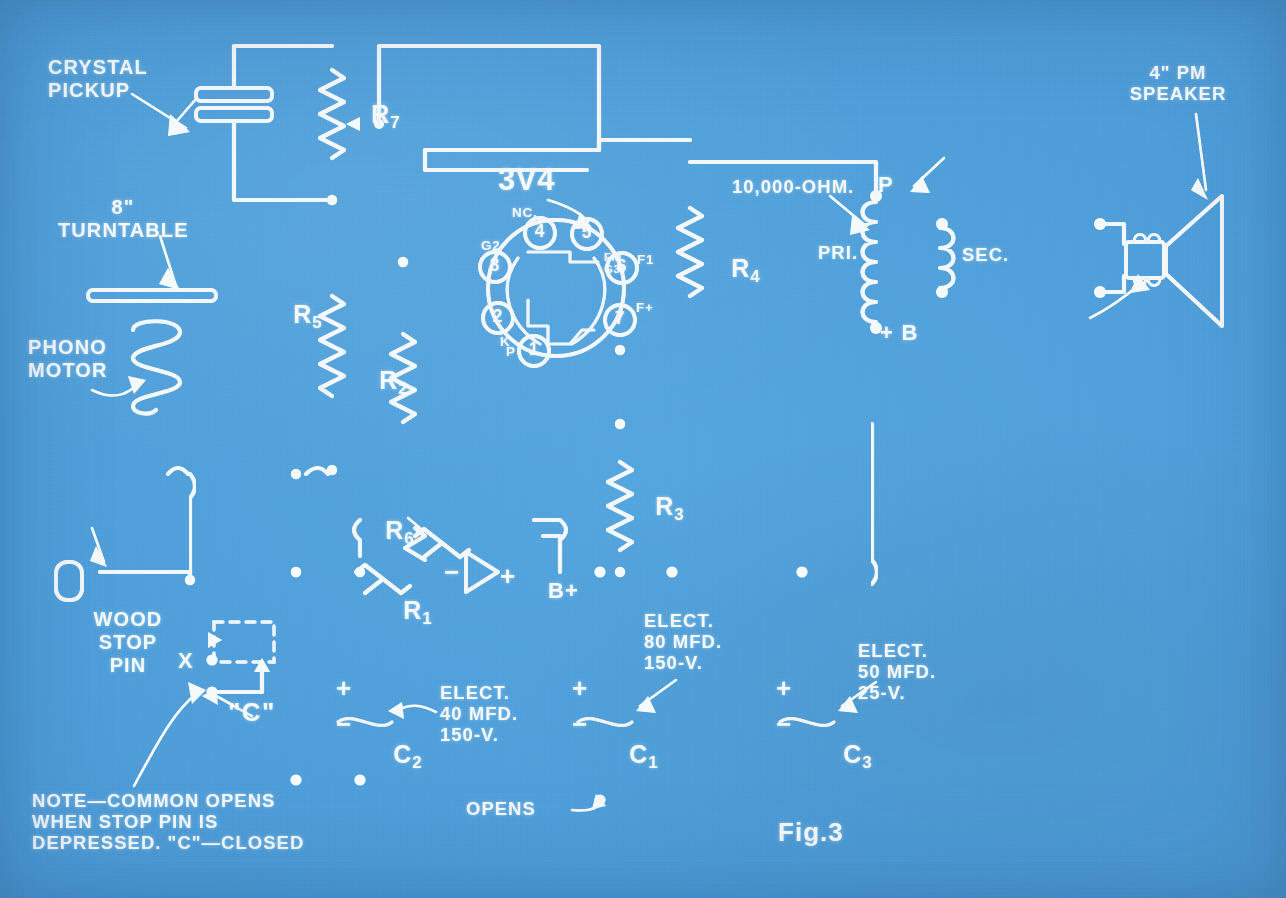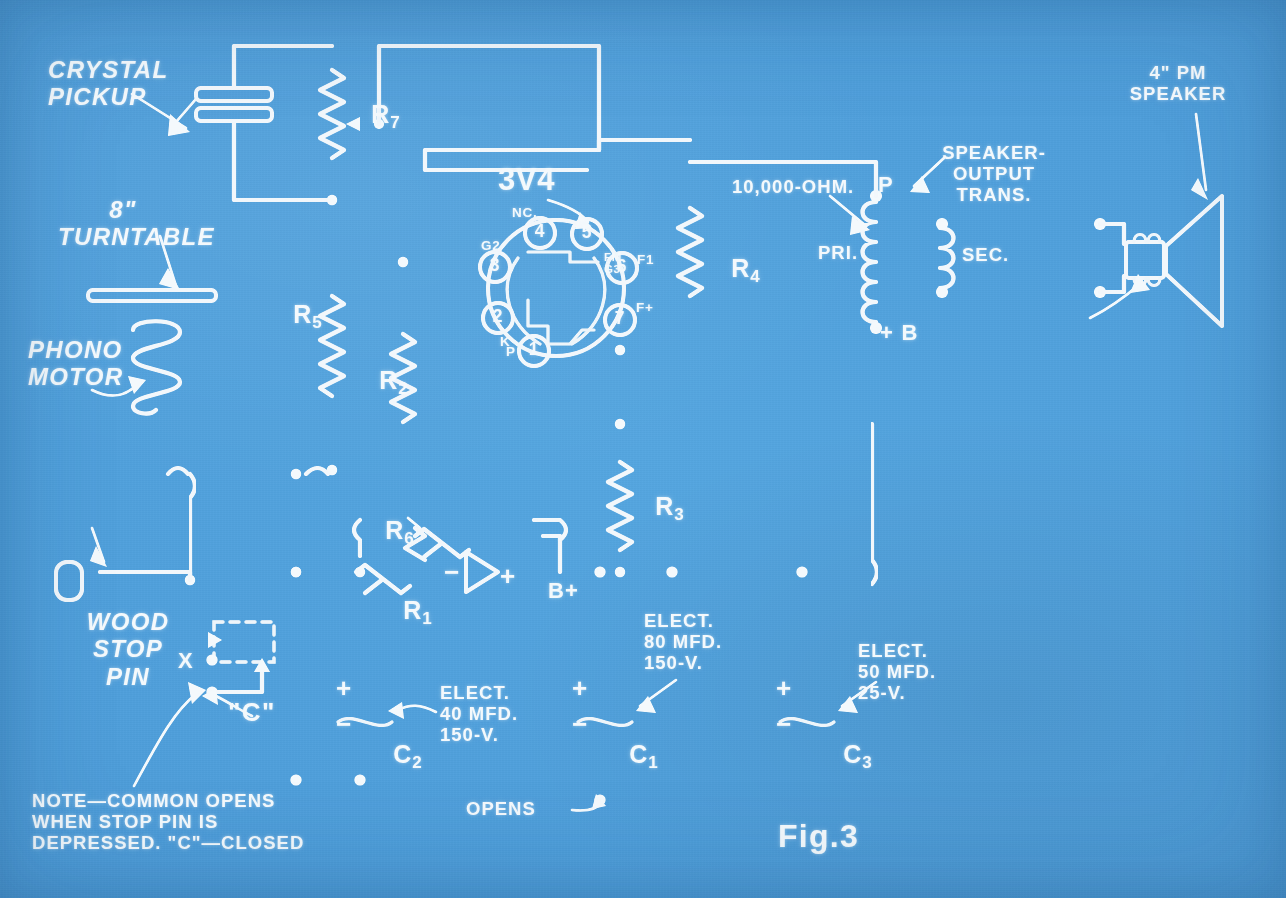--- a/index.html
+++ b/index.html
@@ -60,30 +60,30 @@
     color:#f4f9fc;
     font-weight:bold;
     letter-spacing:.055em;
     line-height:1.14;
     text-shadow:0 0 3px rgba(255,255,255,.40), 0 0 7px rgba(200,230,255,.22);
     white-space:pre;
     pointer-events:none;
   }
   .lbl.t17{font-size:17.5px;}
   .lbl.t18{font-size:18.5px;}
-  .lbl.t20{font-size:24px;font-style:italic;}
+  .lbl.t20{font-size:20px;}
   .lbl.t22{font-size:22px;}
   .lbl.t26{font-size:26px;}
   .lbl.t30{font-size:31px;letter-spacing:.02em;}
   .lbl.t13{font-size:13.5px;}
   .lbl.t11{font-size:11.5px;}
   .center{text-align:center;}
   .rlabel{font-size:25px;font-weight:bold;font-style:normal;}
   .sub{font-size:17px;}
-  .figlabel{font-size:32px;letter-spacing:.04em;}
+  .figlabel{font-size:26px;letter-spacing:.04em;}
 </style>
 </head>
 <body>
 
 <div id="root">
   <div id="paper"></div>
 
   <svg id="schematic" viewBox="0 0 1286 898" xmlns="http://www.w3.org/2000/svg">
     <defs>
       <filter id="soften" x="-20%" y="-20%" width="140%" height="140%">
@@ -544,23 +544,20 @@
 
   <div class="lbl t22" style="left:548px;top:578px;">B+</div>
   <div class="lbl t18" style="left:466px;top:798px;">OPENS</div>
   <div class="lbl t22" style="left:880px;top:320px;">+ B</div>
   <div class="lbl t26" style="left:444px;top:558px;">−</div>
   <div class="lbl t26" style="left:500px;top:562px;">+</div>
 
   <div class="lbl t18" style="left:732px;top:176px;">10,000-OHM.</div>
   <div class="lbl t18" style="left:818px;top:242px;">PRI.</div>
   <div class="lbl t18" style="left:962px;top:244px;">SEC.</div>
-  <div class="lbl t18 center" style="left:934px;top:142px;width:120px;">SPEAKER-
-OUTPUT
-TRANS.</div>
   <div class="lbl t22" style="left:878px;top:172px;">P</div>
   <div class="lbl t18 center" style="left:1118px;top:62px;width:120px;">4" PM
 SPEAKER</div>
 
   <div class="lbl figlabel" style="left:778px;top:818px;">Fig.3</div>
 
   <div id="vignette"></div>
 </div>
 
 </body></html>

